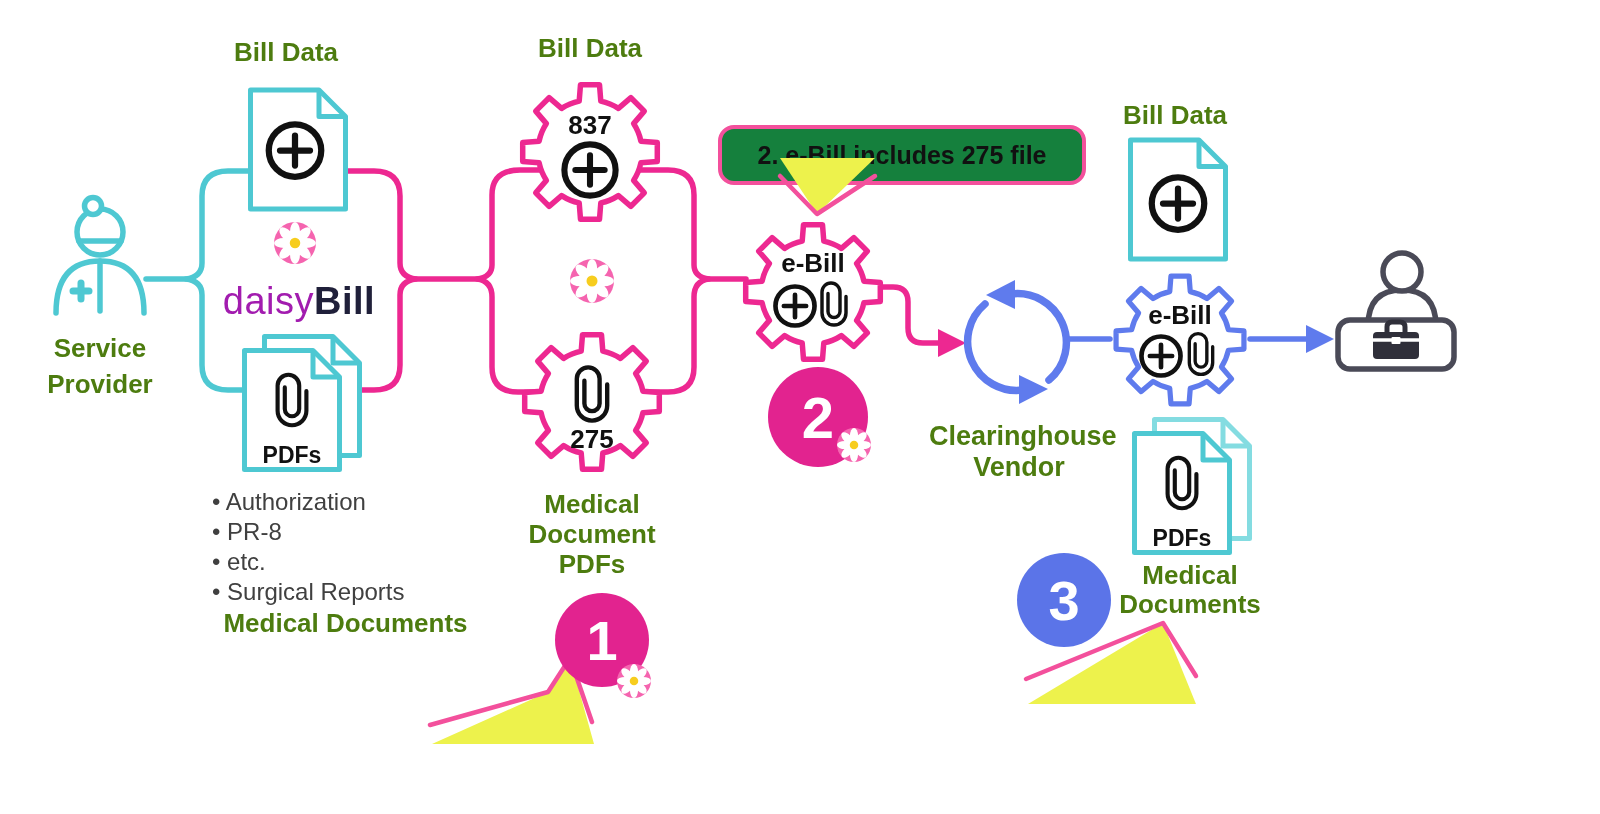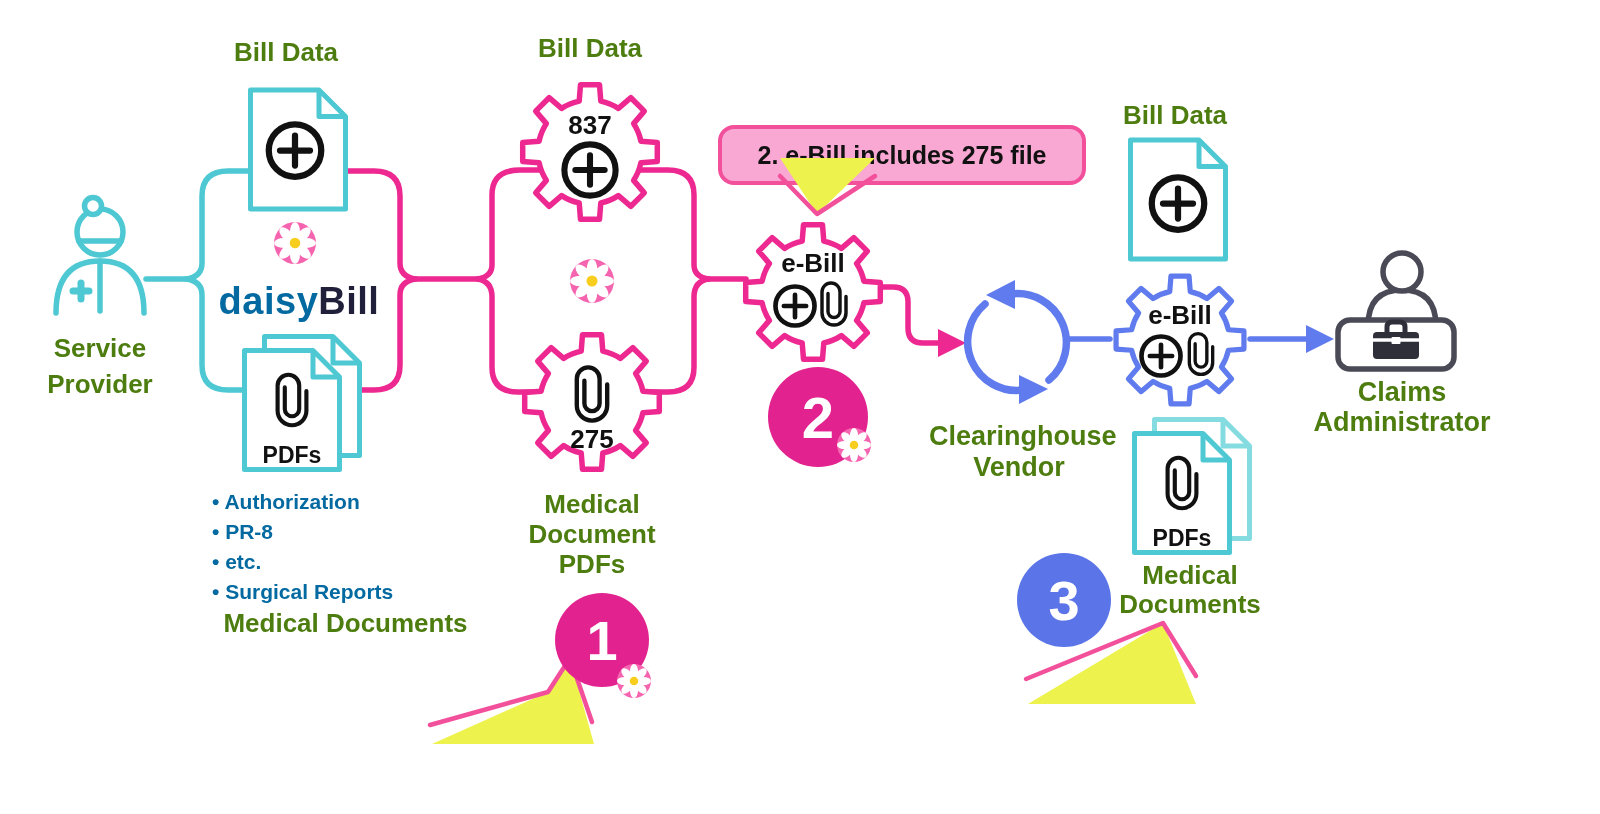--- a/index.html
+++ b/index.html
@@ -2,34 +2,34 @@
 <html><head>
 <meta charset="utf-8">
 <style>
   html,body{margin:0;padding:0;background:#fff;}
   .stage{position:relative;width:1600px;height:814px;background:#fff;overflow:hidden;
          font-family:"Liberation Sans",sans-serif;}
   .stage svg{display:block;}
   .layer{position:absolute;left:0;top:0;width:1600px;height:814px;pointer-events:none;}
   .bg{z-index:1;}
   .node{position:absolute;z-index:2;}
-  .callout{position:absolute;z-index:4;background:#f9a8d4;border:4px solid #F3509C;
+  .callout{position:absolute;z-index:4;background:#15803d;border:4px solid #F3509C;
            border-radius:16px;display:flex;align-items:center;justify-content:center;
            font-weight:700;color:#111;}
   .tails{z-index:5;}
   .badge{position:absolute;z-index:6;border-radius:50%;display:flex;align-items:center;
          justify-content:center;color:#fff;font-weight:700;}
   .badge-pink{background:#E2238F;}
   .badge-blue{background:#5B74E8;}
   .miniflower{position:absolute;z-index:7;}
   .heading{position:absolute;z-index:3;font-weight:700;color:#4d7c0f;text-align:center;}
   .multiline{white-space:pre-line;}
-  .bullets{position:absolute;z-index:3;color:#0369a1;font-size:21px;line-height:30px;font-weight:bold;}
+  .bullets{position:absolute;z-index:3;color:#404040;font-size:24px;line-height:30px;}
   .logo{position:absolute;z-index:3;text-align:center;font-size:38px;letter-spacing:0.5px;}
-  .logo .w1{color:#0369a1;font-weight:700;}
+  .logo .w1{color:#a21caf;font-weight:400;}
   .logo .w2{color:#20203A;font-weight:700;margin-top:16px;}
   svg text{font-family:"Liberation Sans",sans-serif;font-weight:700;fill:#111;text-anchor:middle;}
   .stroke-teal{stroke:#4EC8D2;stroke-width:5.5;fill:none;stroke-linecap:round;stroke-linejoin:round;}
   .stroke-pink{stroke:#ED2891;stroke-width:5.5;fill:none;stroke-linecap:round;stroke-linejoin:round;}
   .stroke-blue{stroke:#5F7BED;stroke-width:5.5;fill:none;stroke-linecap:round;stroke-linejoin:round;}
   .gear-pink{fill:#fff;stroke:#ED2891;stroke-width:5.5;stroke-linejoin:round;}
   .gear-blue{fill:#fff;stroke:#5F7BED;stroke-width:5.5;stroke-linejoin:round;}
   .teal{color:#4EC8D2;}
   .teal-light{color:#84DCE1;}
 </style>
@@ -199,22 +199,20 @@
       <rect x="8" y="80" width="116" height="49" rx="12"></rect>
     </g>
     <g transform="translate(66,104)">
       <path d="M -9 -12 v -5 q 0 -5 5 -5 h 8 q 5 0 5 5 v 5" fill="none" stroke="#2F2F3A" stroke-width="5"></path>
       <rect x="-23" y="-12" width="46" height="27" rx="4" fill="#2F2F3A"></rect>
       <path d="M -23 -4 H 23" stroke="#fff" stroke-width="3.5"></path>
       <rect x="-4.5" y="-7" width="9" height="7" rx="1" fill="#fff"></rect>
     </g>
   </svg>
 
-  <div class="heading multiline" style="left:1312px;top:377px;width:180px;font-size:27px;line-height:30px;">Claims
-Administrator</div>
 
   <svg class="node" style="left:1128px;top:415px;" width="126" height="148" viewBox="0 0 126 148">
     <g class="teal-light">
         <use href="#docShape" transform="translate(24,2)"></use>
       </g>
     <g class="teal">
         <use href="#docShape" transform="translate(4,16)"></use>
       </g>
     <use href="#clip" transform="translate(54,68) scale(0.9)"></use>
     <text x="54" y="131" font-size="23">PDFs</text>

